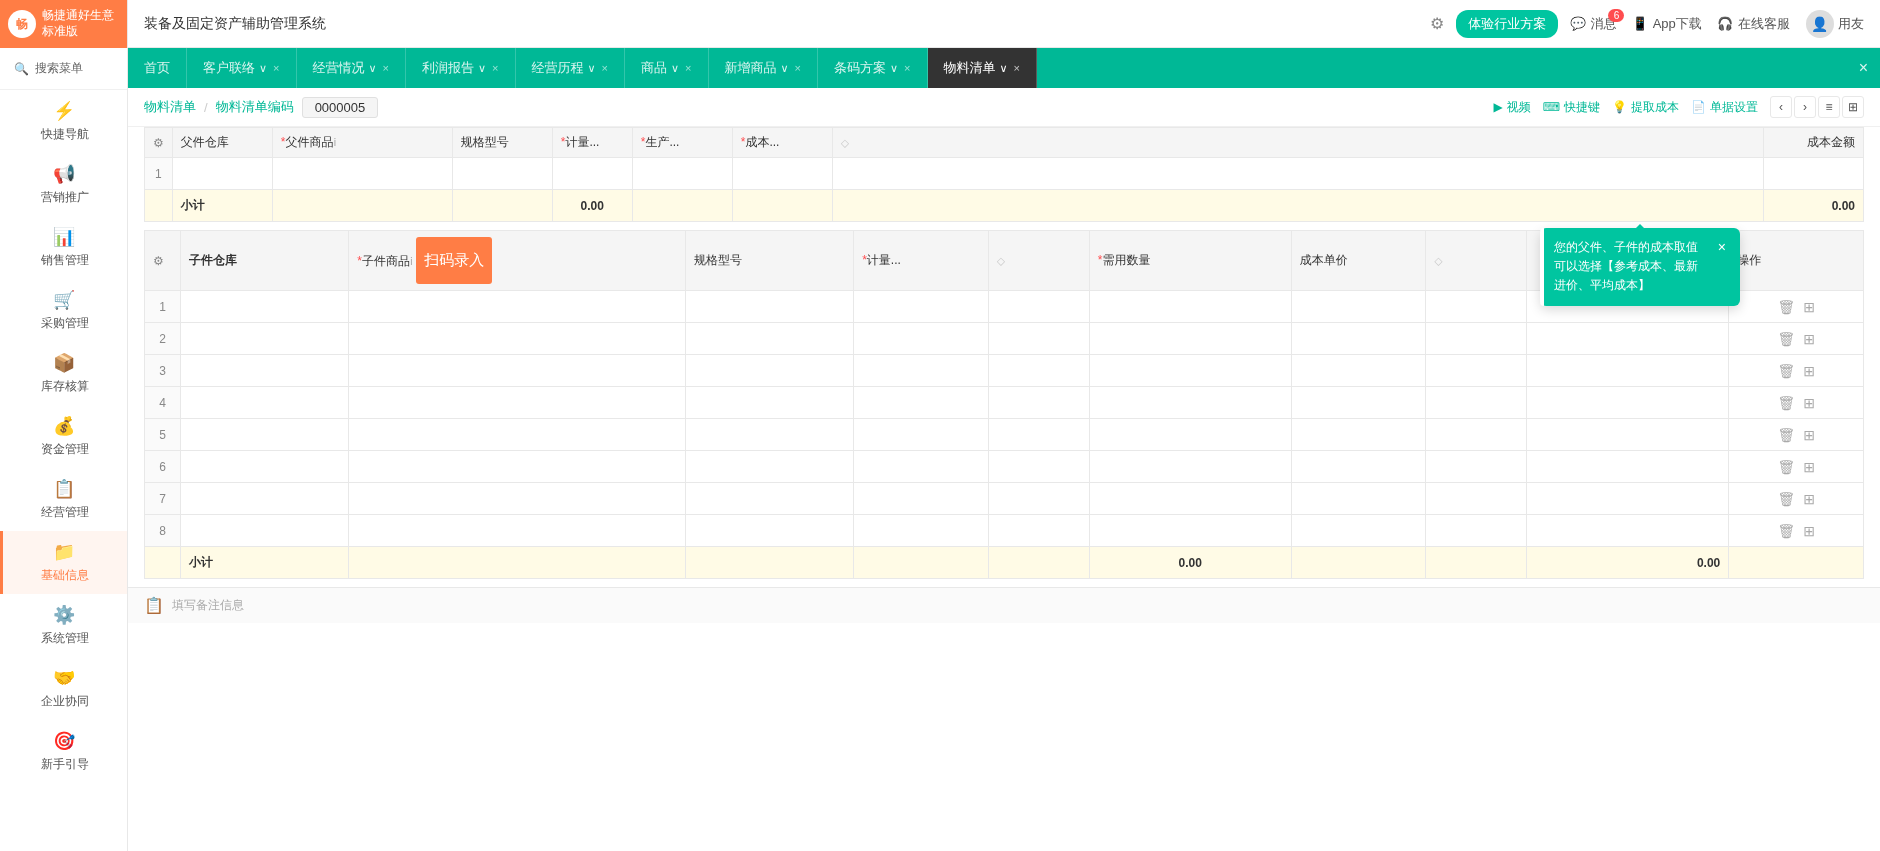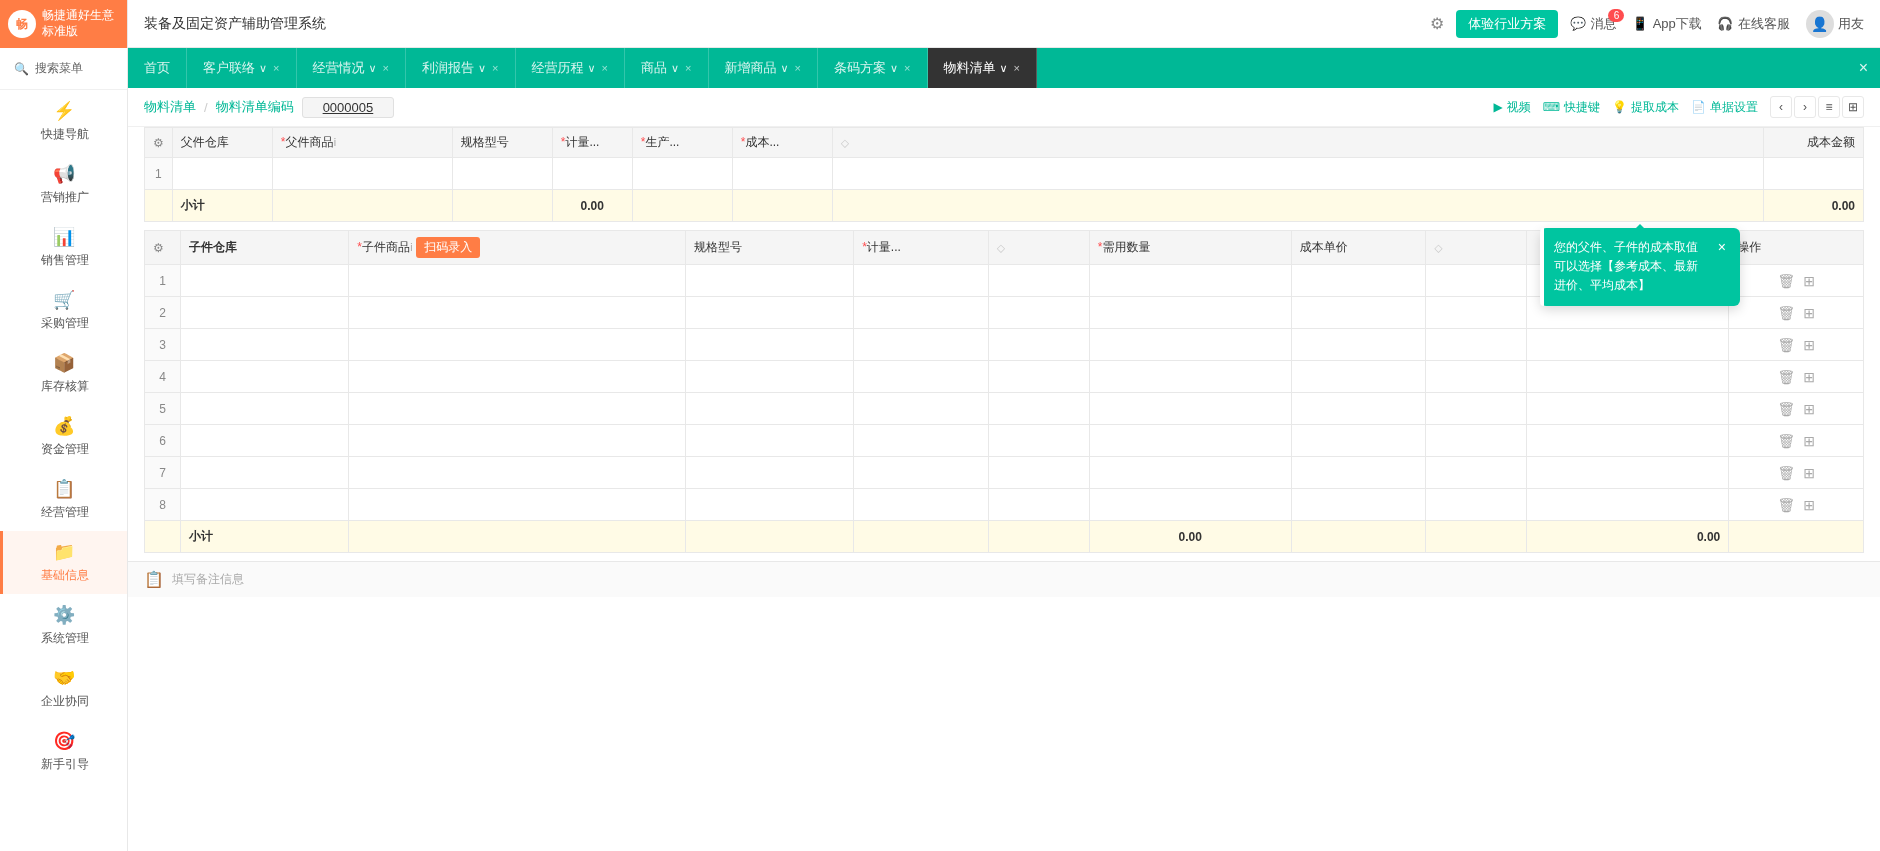--- a/index.html
+++ b/index.html
@@ -104,21 +104,21 @@
     }
     .gear-btn {
       color: #888;
       cursor: pointer;
       font-size: 16px;
     }
     .trial-btn {
       background: #00c5a0;
       color: #fff;
       border: none;
-      border-radius: 4px;
+      border-radius: 12px;
       padding: 5px 12px;
       cursor: pointer;
       font-size: 13px;
     }
     .top-right {
       display: flex;
       align-items: center;
       gap: 16px;
       margin-left: auto;
     }
@@ -211,24 +211,23 @@
     .breadcrumb-item {
       color: #00b896;
       cursor: pointer;
       font-size: 13px;
     }
     .breadcrumb-sep { color: #ccc; }
     .breadcrumb-code {
       background: #f5f5f5;
       border: 1px solid #e0e0e0;
       border-radius: 3px;
-      padding: 2px 20px;
+      padding: 2px 12px;
       color: #333;
       font-size: 13px;
-      text-decoration: underline;
     }
     .breadcrumb-actions {
       margin-left: auto;
       display: flex;
       align-items: center;
       gap: 12px;
     }
     .breadcrumb-action {
       display: flex;
       align-items: center;
@@ -294,22 +293,22 @@
     .settings-icon {
       color: #888;
       cursor: pointer;
     }
 
     .scan-btn {
       background: #ff7d45;
       color: #fff;
       border: none;
       border-radius: 3px;
-      padding: 2px 8px;
-      font-size: 12px;
+      padding: 14px 8px;
+      font-size: 15px;
       cursor: pointer;
     }
 
     .action-icons {
       display: flex;
       align-items: center;
       justify-content: center;
       gap: 8px;
       padding: 0 6px;
     }

